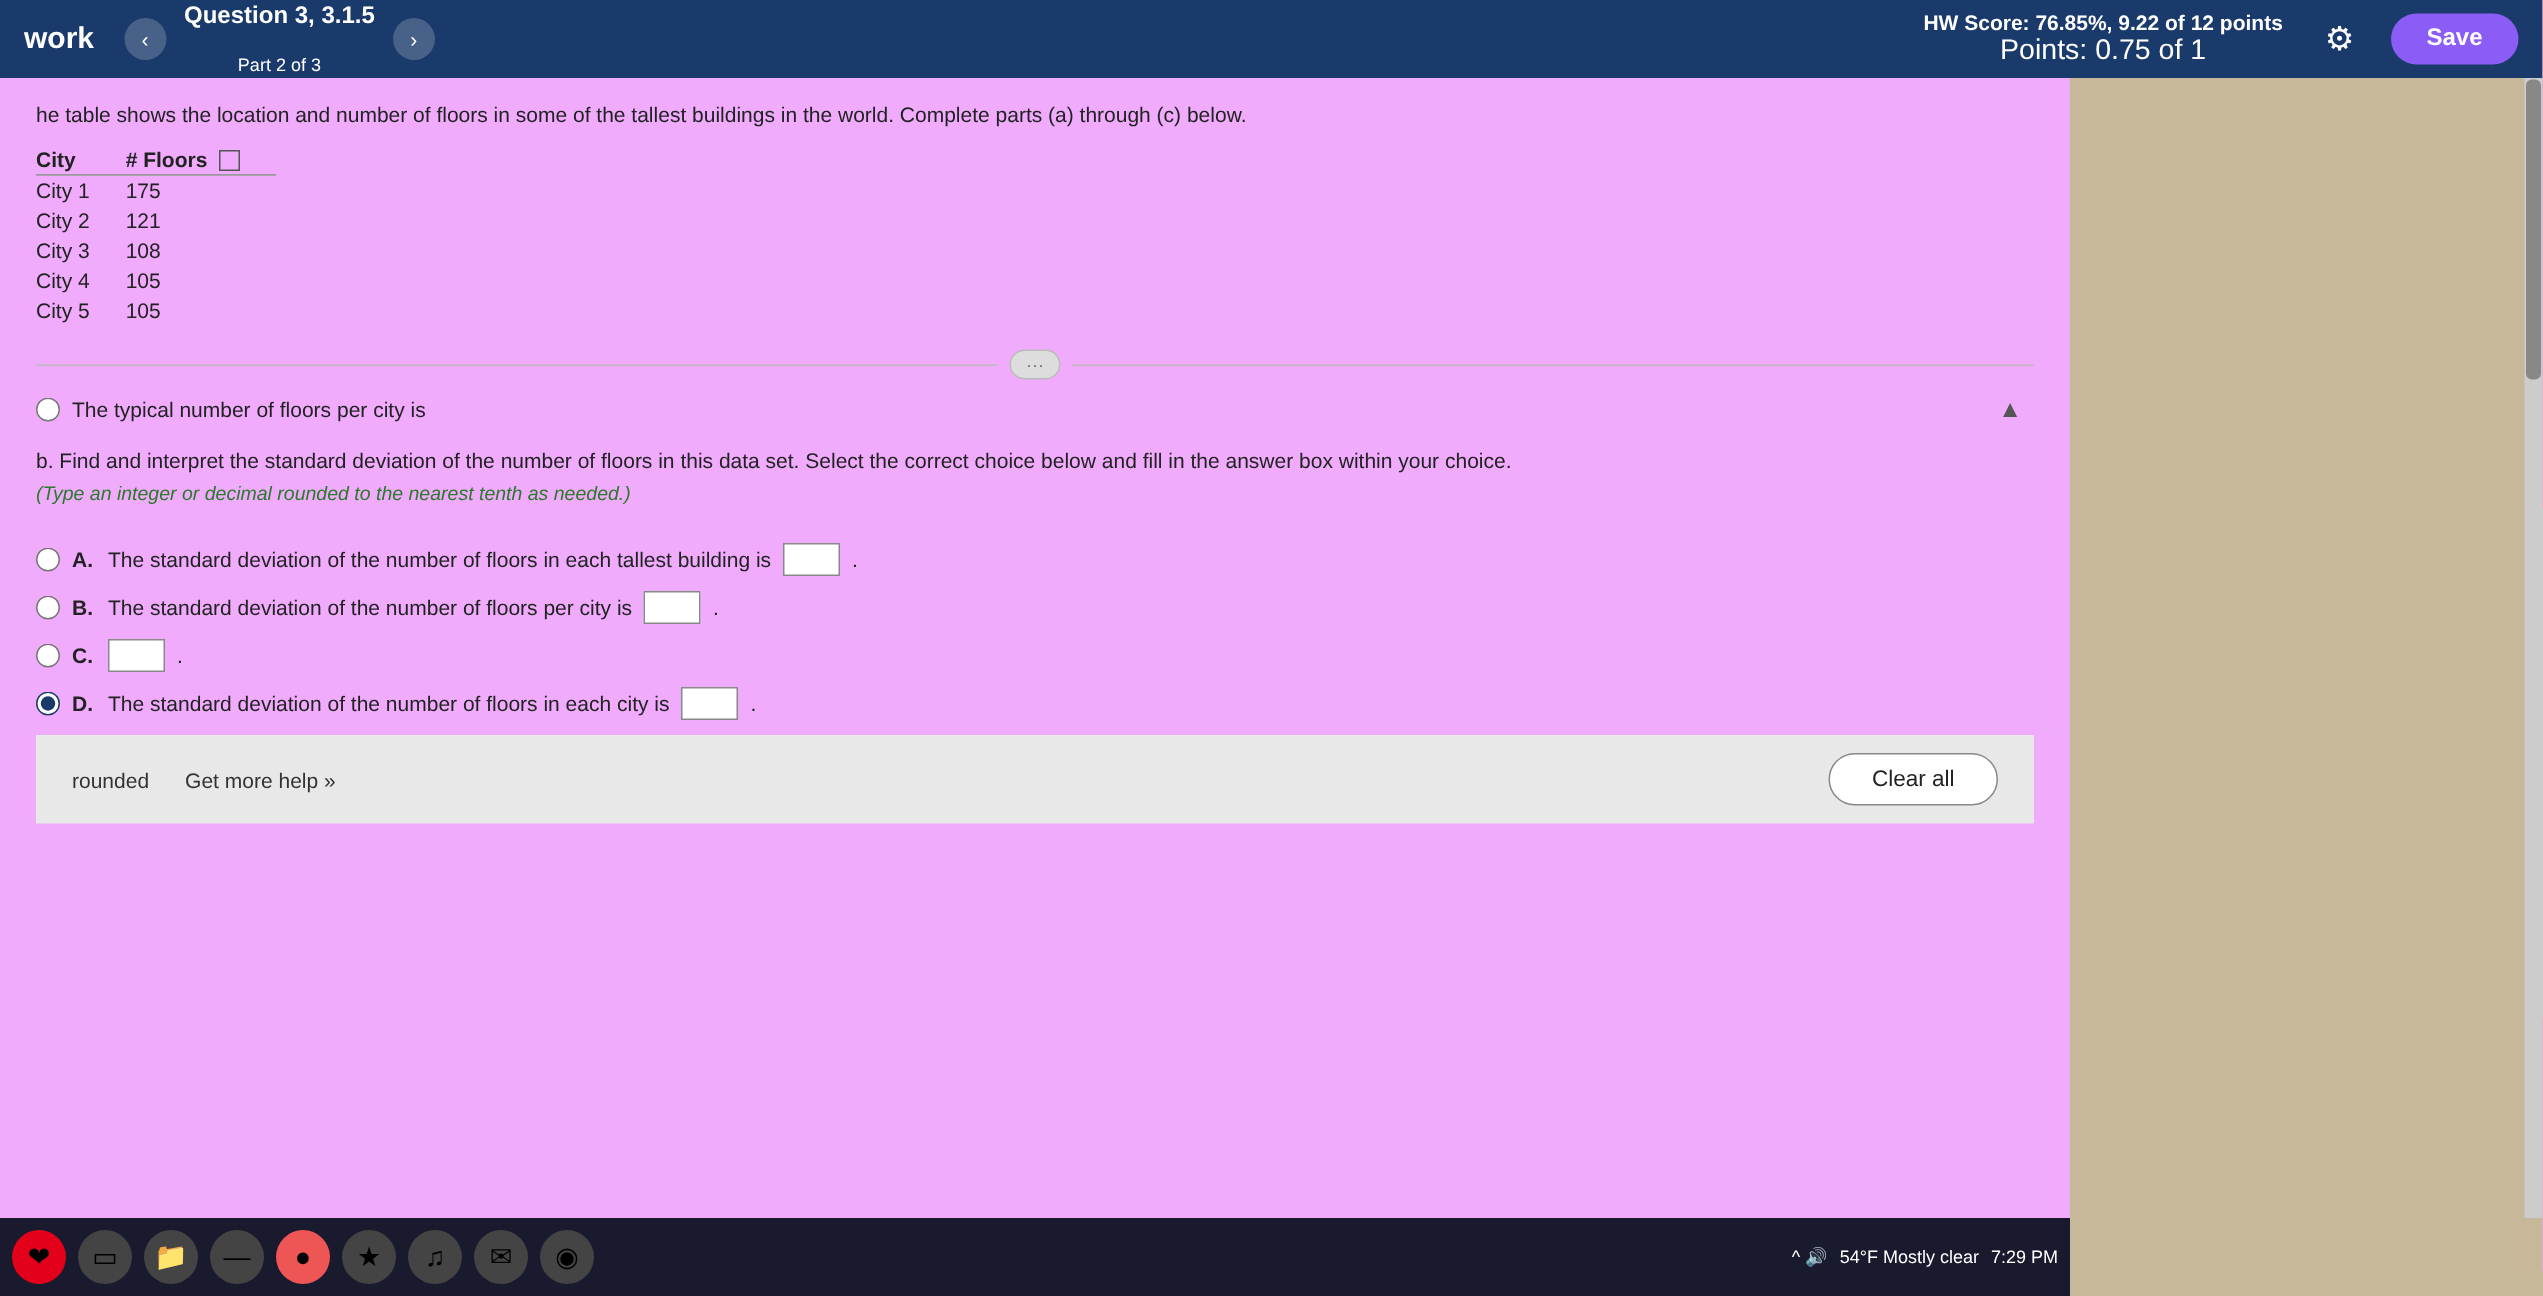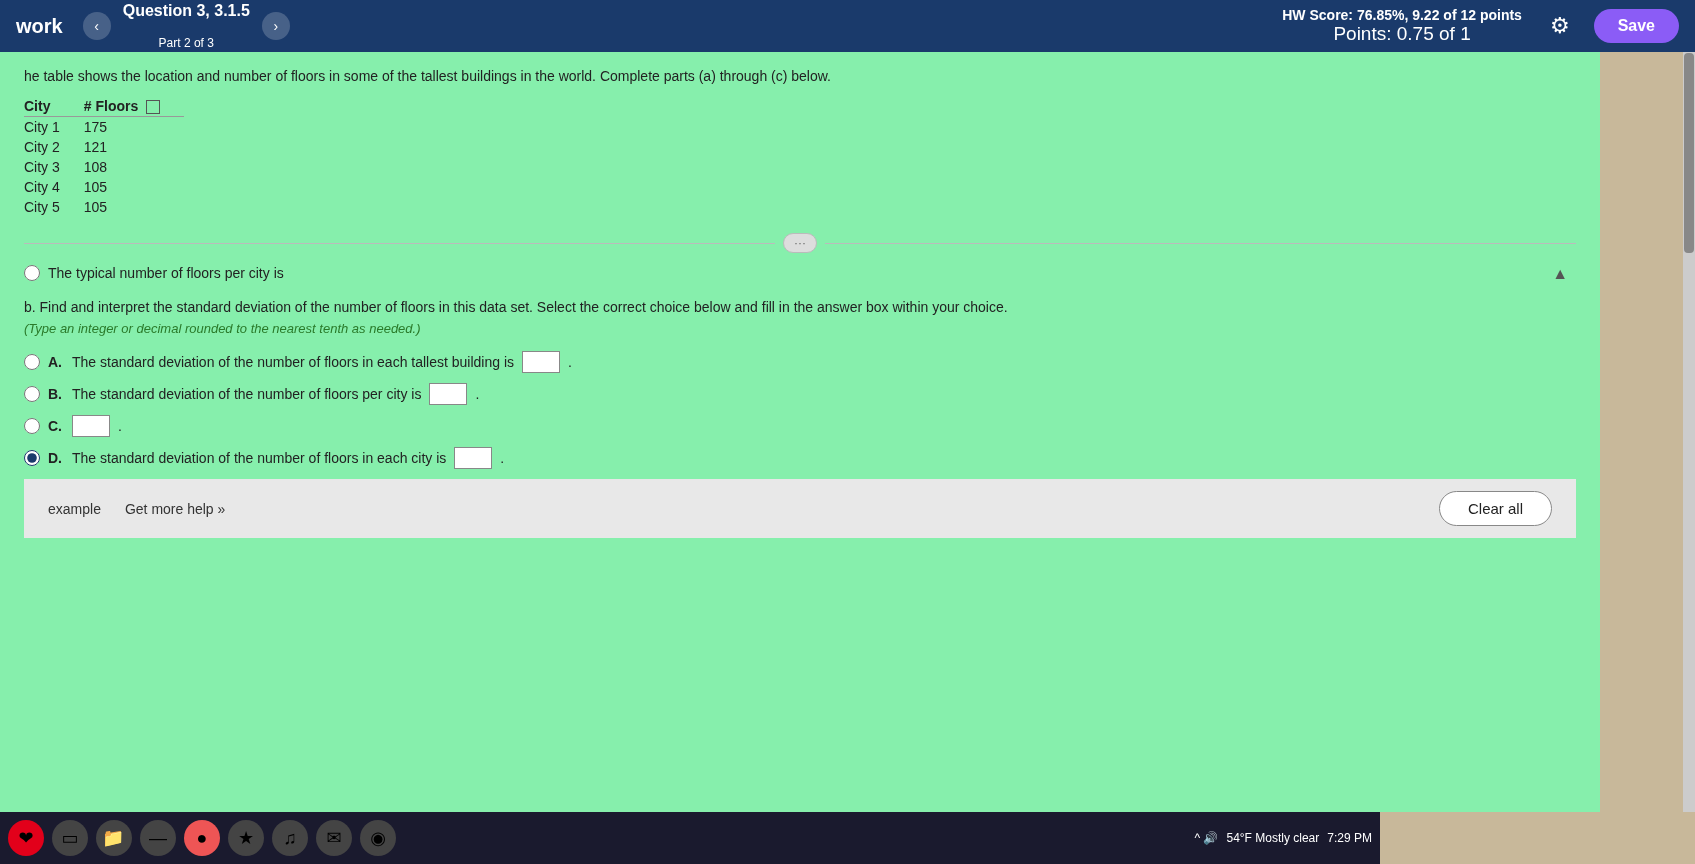--- a/index.html
+++ b/index.html
@@ -63,22 +63,22 @@
       border-radius: 20px;
       padding: 8px 24px;
       font-size: 16px;
       font-weight: bold;
       cursor: pointer;
       margin-left: 12px;
     }
 
     
     .main-content {
-      background: #86efac;
-      width: 1600px;
+      background: #f0abfc;
+      width: 1380px;
       min-height: 760px;
       padding: 16px 24px;
       overflow-y: auto;
     }
 
     .problem-description {
       font-size: 14px;
       color: #222;
       margin-bottom: 12px;
     }
@@ -158,21 +158,21 @@
       margin-top: 16px;
     }
     .part-b-title {
       font-size: 14px;
       color: #222;
       margin-bottom: 6px;
     }
     .part-b-sub {
       font-size: 13px;
       color: #2a7a2a;
-      margin-bottom: 15px;
+      margin-bottom: 26px;
       font-style: italic;
     }
     .choice-item {
       display: flex;
       align-items: center;
       gap: 8px;
       margin-bottom: 10px;
       font-size: 14px;
       color: #222;
     }
@@ -375,21 +375,21 @@
               <input type="radio" name="part-b" checked="" style="">
               <span class="choice-label">D.</span>
               <span>The standard deviation of the number of floors in each city is</span>
               <input type="text" class="answer-box" style="">
               <span>.</span>
             </div>
           </div>
       </div>
 
       <div class="bottom-bar">
-        <span class="example-link">example</span>
+        <span class="example-link">rounded</span>
         <span class="get-help-link">Get more help »</span>
         <div class="bottom-spacer"></div>
         <button class="clear-all-btn">Clear all</button>
       </div>
     </div>
 
     <div class="scroll-area">
       <div class="scroll-thumb"></div>
     </div>
   </div>

